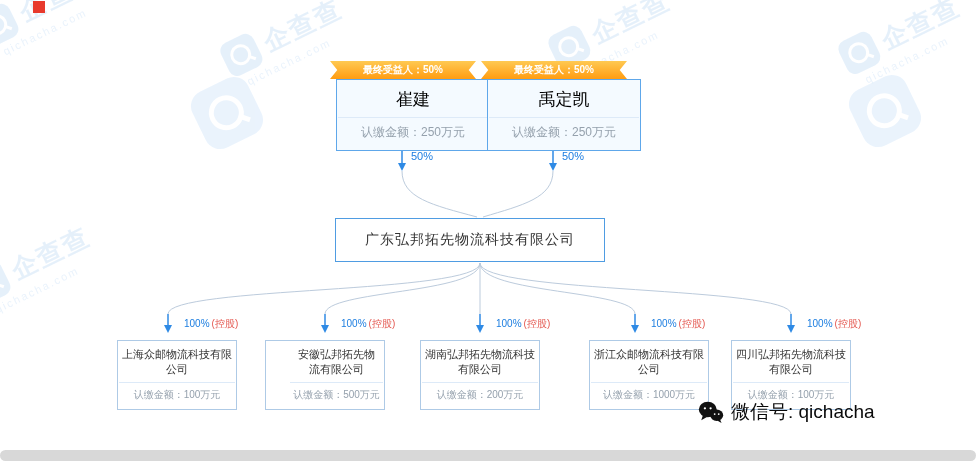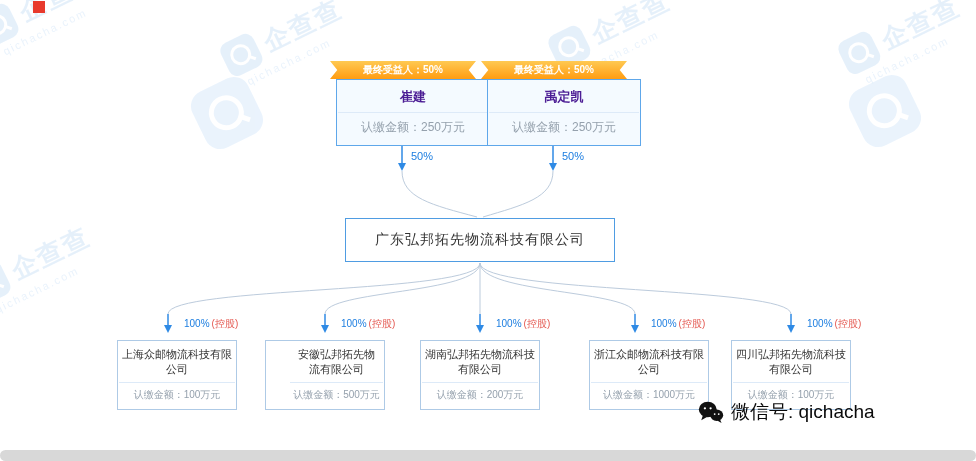--- a/index.html
+++ b/index.html
@@ -28,29 +28,29 @@
 
   
   .bnf { position:absolute; top:61px; width:154px; z-index:2; text-align:center; }
   .ribbon {
     position:relative; left:-6px; width:146px; height:18px; line-height:18px;
     font-size:10px; font-weight:bold; color:#fff; box-sizing:border-box;
     background:linear-gradient(180deg,#ffc952,#ff9c12);
     clip-path:polygon(0 0,100% 0,95% 50%,100% 100%,0 100%,5% 50%);
   }
   .bnf-body { border:1px solid #5ea7ea; background:#f4faff; }
-  .bnf-name { font-size:13px; font-weight:bold; color:#4c1d95; padding:8px 0 6px; }
+  .bnf-name { font-size:17px; font-weight:normal; color:#000000; padding:8px 0 6px; }
   .card-divider { border-top:1px solid #ddeaf8; margin:0 1px; }
   .bnf-amount { font-size:12px; color:#95a1ad; padding:6px 0 9px; }
 
   .share-label { position:absolute; z-index:2; font-size:11px; color:#1d7ee0; }
 
   
   .parent-box {
-    position:absolute; left:345px; top:218px; width:270px; height:44px; box-sizing:border-box;
+    position:absolute; left:335px; top:218px; width:270px; height:44px; box-sizing:border-box;
     background:#fff; border:1px solid #4f9ce2; display:flex; align-items:center; justify-content:center;
     font-size:14px; color:#333; letter-spacing:1px; z-index:2;
   }
 
   
   .sub { position:absolute; top:340px; width:120px; box-sizing:border-box; background:#fff;
          border:1px solid #aecae6; z-index:2; text-align:center; }
   .sub-name { font-size:11px; color:#333; padding:6px 4px 5px; line-height:1.35; }
   .sub-amount { font-size:10px; color:#95a1ad; padding:5px 0 7px; }
 

